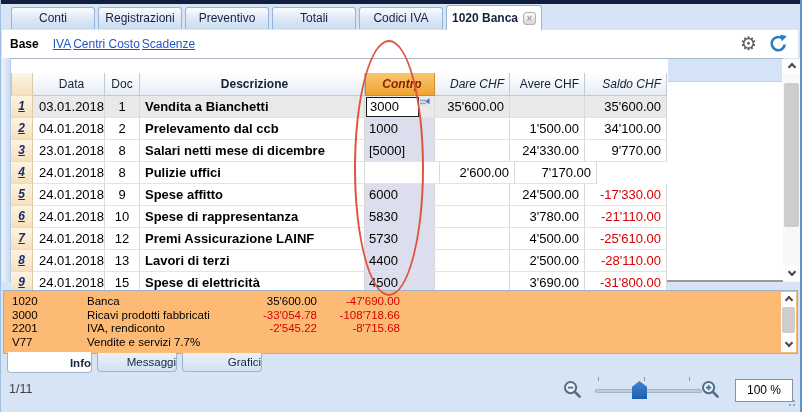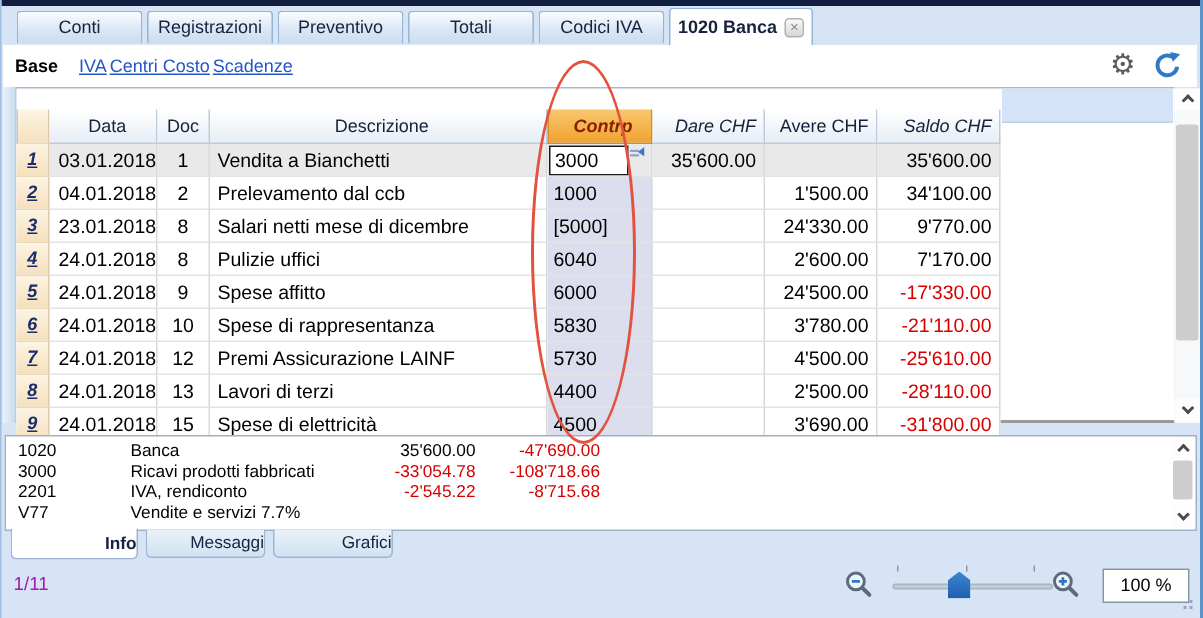--- a/index.html
+++ b/index.html
@@ -43,58 +43,58 @@
     border-color:#d08c2e;border-left:1px solid #d08c2e;}
   .trow{display:flex;height:22px;background:#fff;}
   .cell{border-right:1px solid #d9d9d9;border-bottom:1px solid #e3e3e3;font-size:13px;color:#000;
     line-height:21px;white-space:nowrap;overflow:hidden;}
   .trow.selected .cell{background:#e9e9e9;}
   .c-num{width:22px;text-align:center;background:linear-gradient(#fdf4e3,#f5e0bd)!important;
     border-right:1px solid #dfc9a5;border-bottom:1px solid #ead9ba;
     color:#1a2c6b;font-weight:bold;font-style:italic;text-decoration:underline;font-size:12px;}
   .c-data{width:72px;padding-left:6px;}
   .c-doc{width:35px;text-align:center;}
-  .c-desc{width:225px;padding-left:5px;}
+  .c-desc{width:225px;padding-left:5px;font-weight:bold;}
   .c-contrp{width:70px;padding-left:4px;background:#dcdeed;}
   .trow.selected .c-contrp{background:#e9e9e9;padding:0;}
   .c-dare,.c-avere{width:75px;text-align:right;padding-right:5px;}
   .c-saldo{width:82px;text-align:right;padding-right:5px;}
   .neg{color:#d60000;}
   .editbox{display:inline-block;width:53px;height:20px;margin:1px 0 0 1px;background:#fff;
     border:1px solid #1a1a1a;padding-left:3px;line-height:17px;vertical-align:top;}
   .editicon{vertical-align:top;margin-top:1px;}
 
   
   .vscroll{position:absolute;left:782px;top:59px;width:17px;height:223px;background:#f7f8f9;}
   .sarrow{position:absolute;left:0;width:17px;height:15px;background:#fdfdfd;}
   .chev{width:6px;height:6px;border-left:2px solid #4a4a4a;border-top:2px solid #4a4a4a;margin:0 auto;}
   .chev.up{transform:rotate(45deg);margin-top:5px;}
   .chev.down{transform:rotate(225deg);margin-top:3px;}
   .sthumb{position:absolute;left:1px;width:15px;background:#cdcdcd;border-radius:2px;}
 
   
-  .infopanel{position:absolute;left:2px;top:290px;right:2px;height:64px;background:#ffffff;
+  .infopanel{position:absolute;left:2px;top:290px;right:2px;height:64px;background:#fdba74;
     border:1px solid #9db2c8;padding-top:4px;}
   .inforow{display:flex;height:13.5px;line-height:13px;font-size:11.5px;color:#000;}
   .icode{width:83px;padding-left:8px;}
   .iname{width:140px;}
   .iamt1{width:90px;text-align:right;}
   .iamt2{width:83px;text-align:right;}
   .iscroll{position:absolute;right:1px;top:1px;width:15px;height:60px;background:#fff;}
 
   
   .bottomtabs{position:absolute;left:6px;top:353px;display:flex;gap:5px;}
   .btab{width:80px;height:19px;line-height:18px;font-size:11.5px;text-align:right;color:#16233f;
     background:linear-gradient(#eaf2fa,#d2e2f2);border:1px solid #9cb6d2;border-top:none;
     border-radius:0 0 4px 4px;}
   .btab.active{width:85px;height:21px;background:#fff;font-weight:bold;position:relative;top:-1px;
     border-top:1px solid #fff;line-height:20px;}
 
   
-  .pageind{position:absolute;left:8px;top:382px;font-size:12.5px;color:#a21caf;}
+  .pageind{position:absolute;left:8px;top:382px;font-size:12.5px;color:#404040;}
   .zoomctl-out{position:absolute;left:561px;top:379px;}
   .zoomctl-in{position:absolute;left:699px;top:379px;}
   .sld-track{position:absolute;left:594px;top:389px;width:107px;height:4px;background:#c2ccd8;
     border:1px solid #aab4c0;border-radius:2px;}
   .sld-tick{position:absolute;top:377px;width:1px;height:4px;background:#8a97a6;}
   .sld-handle{position:absolute;left:631px;top:381px;width:15px;height:18px;
     background:linear-gradient(#3d85d4,#1d5fae);
     clip-path:polygon(50% 0%,100% 32%,100% 100%,0% 100%,0% 32%);}
   .zoombox{position:absolute;left:734px;top:379px;width:58px;height:23px;background:#fff;
     border:1px solid #8494a4;text-align:center;line-height:21px;font-size:12px;color:#000;}
@@ -185,21 +185,20 @@
           <div class="cell c-contrp">[5000]</div>
           <div class="cell c-dare"></div>
           <div class="cell c-avere">24'330.00</div>
           <div class="cell c-saldo">9'770.00</div>
         </div>
         <div class="trow">
           <div class="cell c-num">4</div>
           <div class="cell c-data">24.01.2018</div>
           <div class="cell c-doc">8</div>
           <div class="cell c-desc">Pulizie uffici</div>
-          <div class="cell c-contrp">6040</div>
           <div class="cell c-dare"></div>
           <div class="cell c-avere">2'600.00</div>
           <div class="cell c-saldo">7'170.00</div>
         </div>
         <div class="trow">
           <div class="cell c-num">5</div>
           <div class="cell c-data">24.01.2018</div>
           <div class="cell c-doc">9</div>
           <div class="cell c-desc">Spese affitto</div>
           <div class="cell c-contrp">6000</div>

